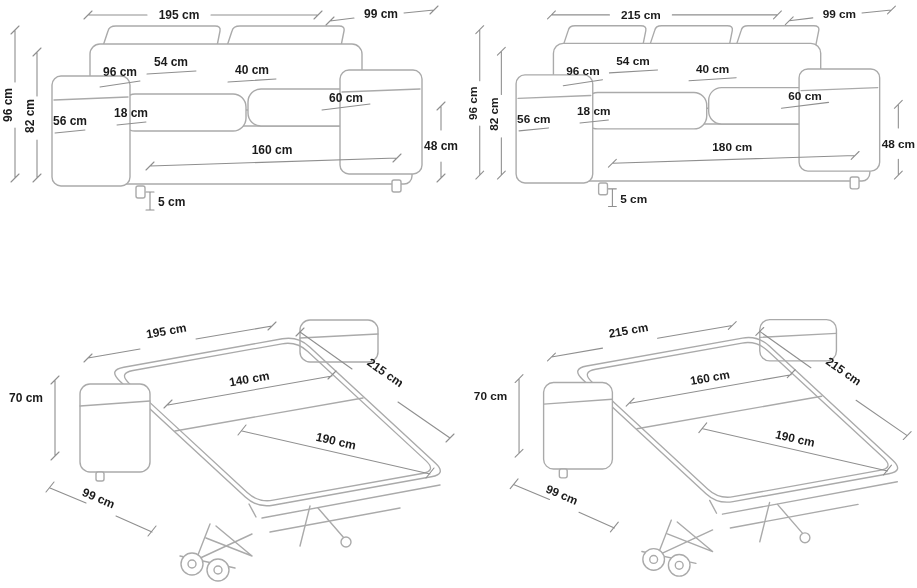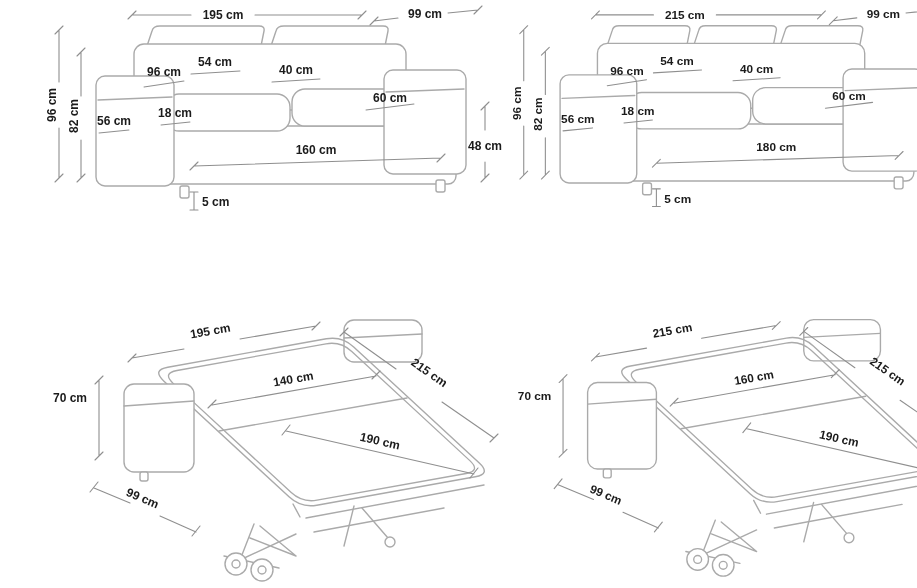--- a/index.html
+++ b/index.html
@@ -1,18 +1,18 @@
 <!DOCTYPE html>
 <html><head>
 <meta charset="utf-8">
 <style>
   html,body{margin:0;padding:0;background:#ffffff;}
   #page{position:relative;width:917px;height:588px;background:#ffffff;overflow:hidden;
         font-family:"Liberation Sans",sans-serif;}
-  .quad{position:absolute;padding-left:44px;}
+  .quad{position:absolute;}
   svg{display:block;}
   .art{stroke:#aaaaaa;stroke-width:1.4;fill:none;stroke-linejoin:round;stroke-linecap:round;}
   .artf{stroke:#aaaaaa;stroke-width:1.4;fill:#ffffff;stroke-linejoin:round;stroke-linecap:round;}
   .dim{stroke:#8f8f8f;stroke-width:1.1;fill:none;stroke-linecap:round;}
   .lbl{font-family:"Liberation Sans",sans-serif;font-size:12px;font-weight:700;fill:#1b1b1b;}
 </style>
 </head>
 <body>
 
 <div id="page">

